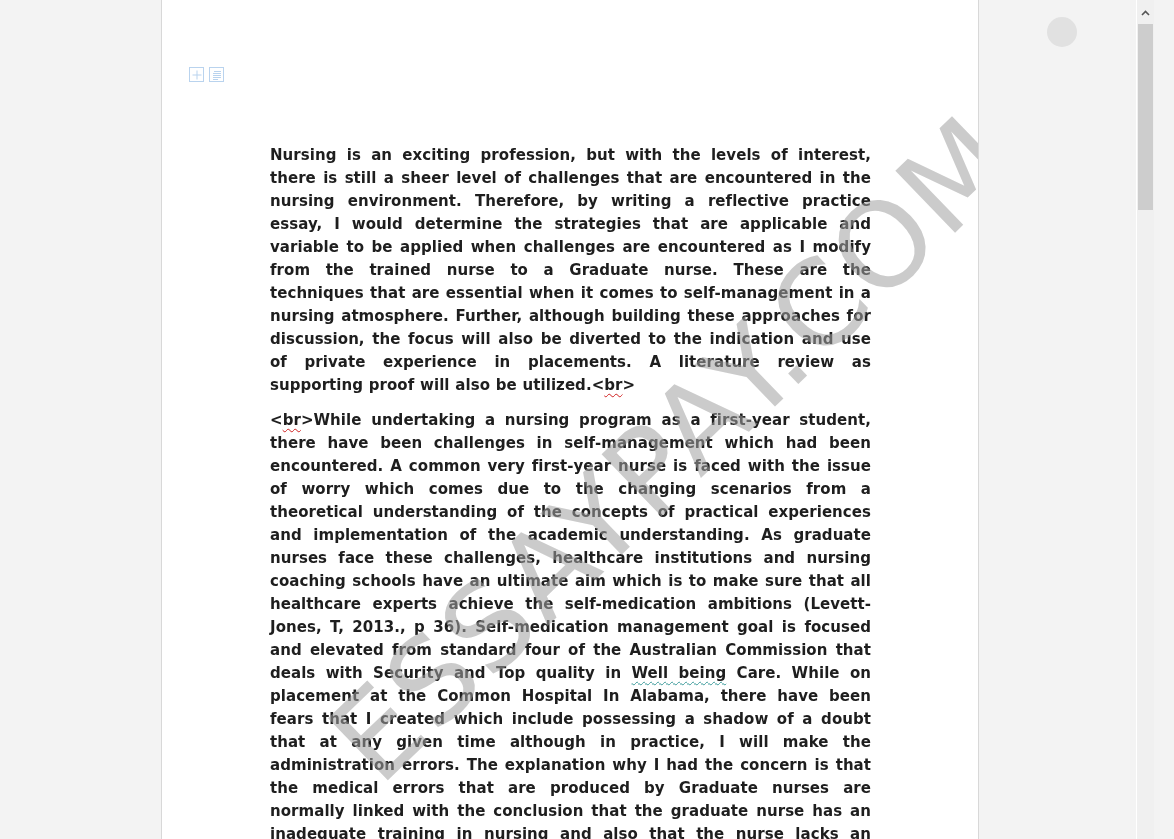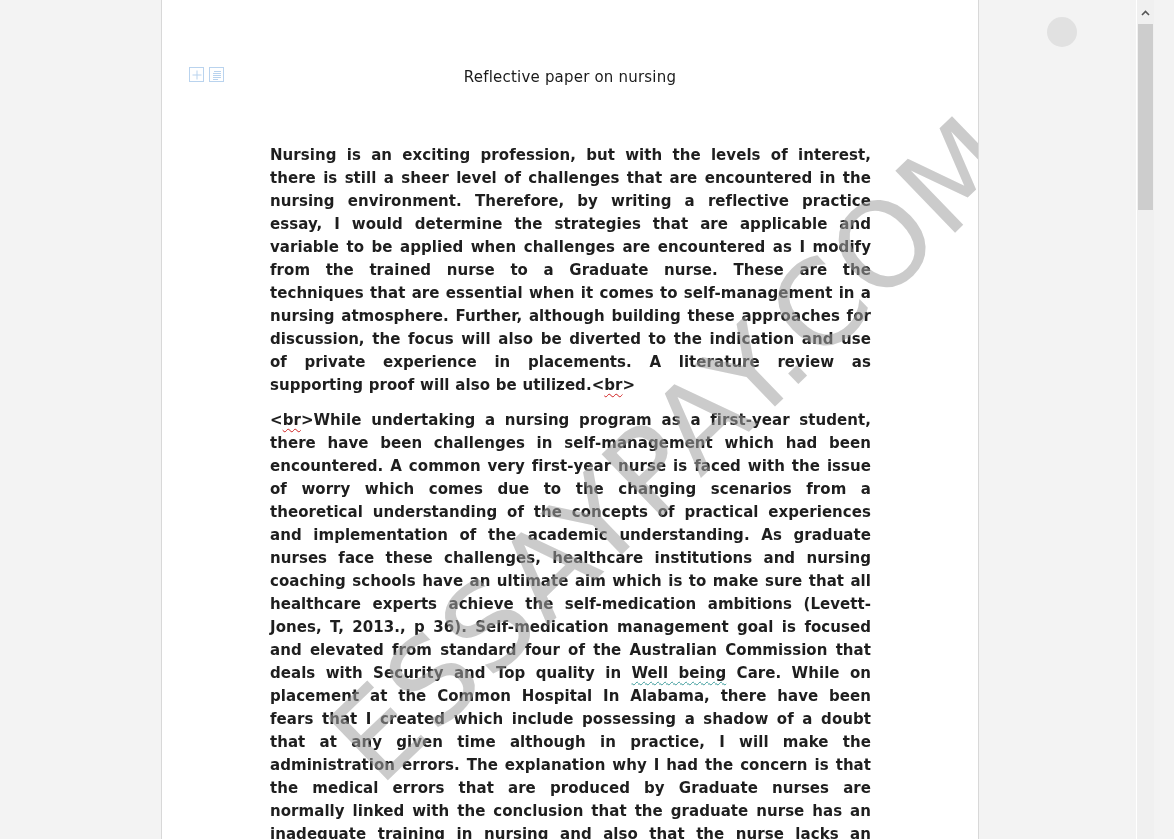--- a/index.html
+++ b/index.html
@@ -160,21 +160,20 @@
             <line x1="4" y1="3.5" x2="11" y2="3.5" stroke="#b9d3ee" stroke-width="1"></line>
             <line x1="3" y1="5.5" x2="11" y2="5.5" stroke="#b9d3ee" stroke-width="1"></line>
             <line x1="3" y1="7.5" x2="11" y2="7.5" stroke="#b9d3ee" stroke-width="1"></line>
             <line x1="3" y1="9.5" x2="11" y2="9.5" stroke="#b9d3ee" stroke-width="1"></line>
             <line x1="3" y1="11.5" x2="8" y2="11.5" stroke="#b9d3ee" stroke-width="1"></line>
           </svg>
         </span>
       </div>
     </div>
 
-    <div class="doc-title">Reflective paper on nursing</div>
 
     <div class="doc-body">
       <p><span>Nursing is an exciting profession, but with the levels of interest, there is still a sheer level of challenges that are encountered in the nursing environment. Therefore, by writing a reflective practice essay, I would determine the strategies that are applicable and variable to be applied when challenges are encountered as I modify from the trained nurse to a Graduate nurse. These are the techniques that are essential when it comes to self-management in a nursing atmosphere. Further, although building these approaches for discussion, the focus will also be diverted to the indication and use of private experience in placements. A literature review as supporting proof will also be utilized.</span><span><span>&lt;</span><span class="squiggle-red">br</span><span>&gt;</span></span></p>
       <p><span><span>&lt;</span><span class="squiggle-red">br</span><span>&gt;</span></span><span>While undertaking a nursing program as a first-year student, there have been challenges in self-management which had been encountered. A common very first-year nurse is faced with the issue of worry which comes due to the changing scenarios from a theoretical understanding of the concepts of practical experiences and implementation of the academic understanding. As graduate nurses face these challenges, healthcare institutions and nursing coaching schools have an ultimate aim which is to make sure that all healthcare experts achieve the self-medication ambitions (Levett-Jones, T, 2013., p 36). Self-medication management goal is focused and elevated from standard four of the Australian Commission that deals with Security and Top quality in </span><span class="squiggle-green">Well being</span><span> Care. While on placement at the Common Hospital In Alabama, there have been fears that I created which include possessing a shadow of a doubt that at any given time although in practice, I will make the administration errors. The explanation why I had the concern is that the medical errors that are produced by Graduate nurses are normally linked with the conclusion that the graduate nurse has an inadequate training in nursing and also that the nurse lacks an expertise in clinical matters (Levett-Jones, T, 2013., 95). Graduate nurses who make medical errors are frequently treated as a concern as medical errors can be extreme to the point that it leads to the death of sufferers in the organization. Graduate nurses also who make medical errors are subjected to a disciplinary action.</span></p>
     </div>
 
     <div class="watermark">ESSAYPAY.COM</div>
   </div>
 
   <div class="side-circle"></div>

